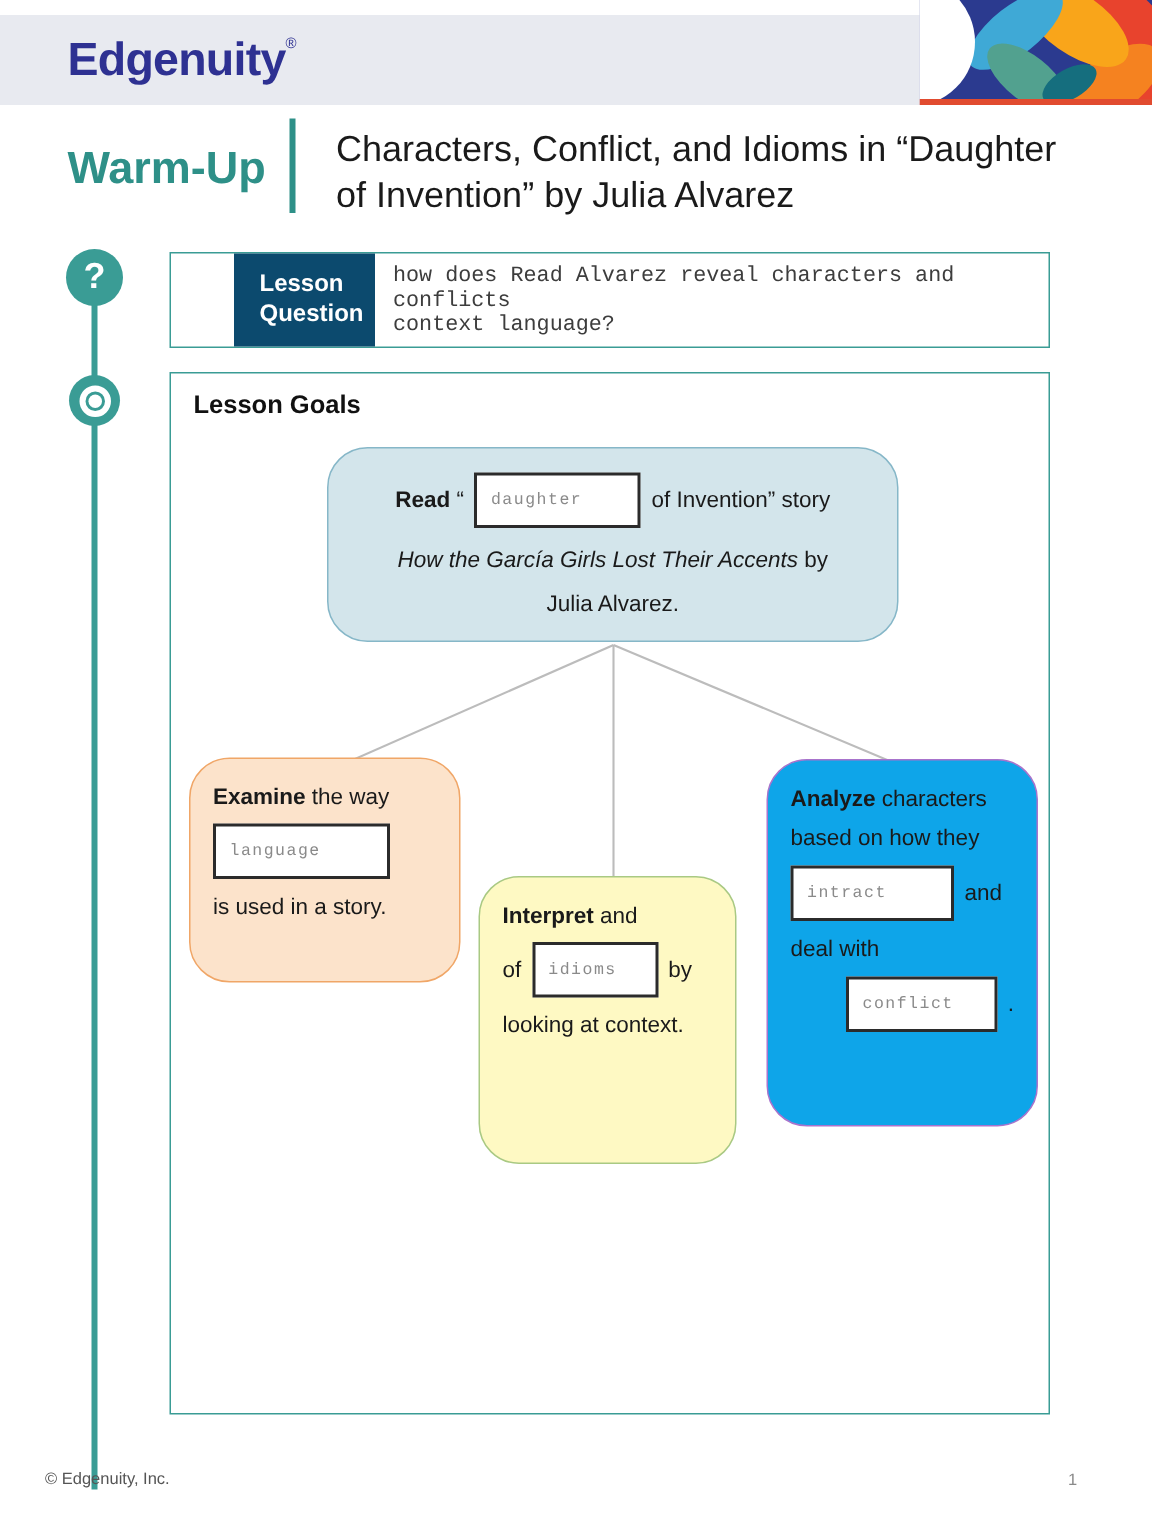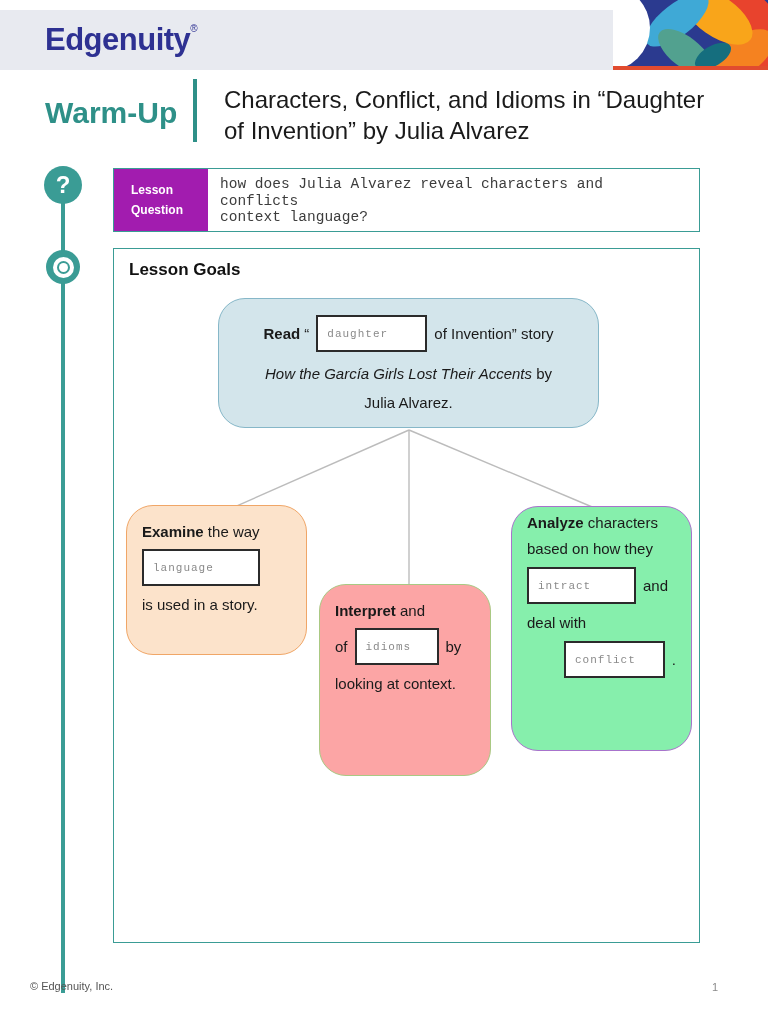--- a/index.html
+++ b/index.html
@@ -54,23 +54,24 @@
     border:4px solid #ffffff; background:#3a9c95;
     display:flex; align-items:center; justify-content:center;
   }
   .target-icon .dot { width:9px; height:9px; border-radius:50%; background:#ffffff; }
   
   .lq-box {
     position:absolute; left:113px; top:168px; width:587px; height:64px;
     border:1.5px solid #3a9c95; background:#ffffff; display:flex;
   }
   .lq-label {
-    width:94px; background:#a21caf; color:#ffffff;
-    font-size:12px; font-weight:700; line-height:20px;
+    width:94px; background:#0c4a6e; color:#ffffff;
+    font-size:16px; font-weight:700; line-height:20px;
     padding:11px 8px 0 17px;
+    margin-left:42px;
   }
   .lq-text {
     flex:1; padding:7px 12px;
     font-family:"Liberation Mono", monospace;
     font-size:14.5px; line-height:16.5px; color:#3d3d3d;
   }
   
   .goals-box {
     position:absolute; left:113px; top:248px; width:587px; height:695px;
     border:1.5px solid #3a9c95; background:#ffffff;
@@ -88,25 +89,25 @@
     background:#d3e5eb; border:1.5px solid #86b7c8;
     display:flex; flex-direction:column; align-items:center;
     justify-content:space-evenly; padding:4px 10px;
   }
   .node-examine {
     left:12px; top:256px; width:181px; height:150px;
     background:#fce3cb; border:1.5px solid #f0a667; padding:17px 15px;
   }
   .node-interpret {
     left:205px; top:335px; width:172px; height:192px;
-    background:#fca5a5; border:1.5px solid #a9c983; padding:17px 15px;
+    background:#fef9c3; border:1.5px solid #a9c983; padding:17px 15px;
   }
   .node-analyze {
     left:397px; top:257px; width:181px; height:245px;
-    background:#86efac; border:1.5px solid #a873cc; padding:7px 15px;
+    background:#0ea5e9; border:1.5px solid #a873cc; padding:17px 15px;
   }
   .row { display:flex; align-items:center; gap:7px; }
   .goal-line { margin:9px 0 10px 0; }
   .fill-in {
     background:#ffffff; border:2px solid #2b2b2b; height:37px;
     display:flex; align-items:center; padding-left:9px;
     font-family:"Liberation Mono", monospace; font-size:11px;
     color:#8a8a8a; letter-spacing:1px;
   }
   .w-daughter { width:111px; }
@@ -162,21 +163,21 @@
       <div class="dot"></div>
     </div>
   </div>
 
   <div class="lq-box">
     <div class="lq-label">
       <div>Lesson</div>
       <div>Question</div>
     </div>
     <div class="lq-text">
-      <div>how does Julia Alvarez reveal characters and</div>
+      <div>how does Read Alvarez reveal characters and</div>
       <div>conflicts</div>
       <div>context language?</div>
     </div>
   </div>
 
   <div class="goals-box">
     <div class="goals-heading">Lesson Goals</div>
 
     <svg class="connectors" width="587" height="715" viewBox="0 0 587 715">
       <line x1="295" y1="181" x2="109" y2="263" stroke="#bcbcbc" stroke-width="1.4"></line>

